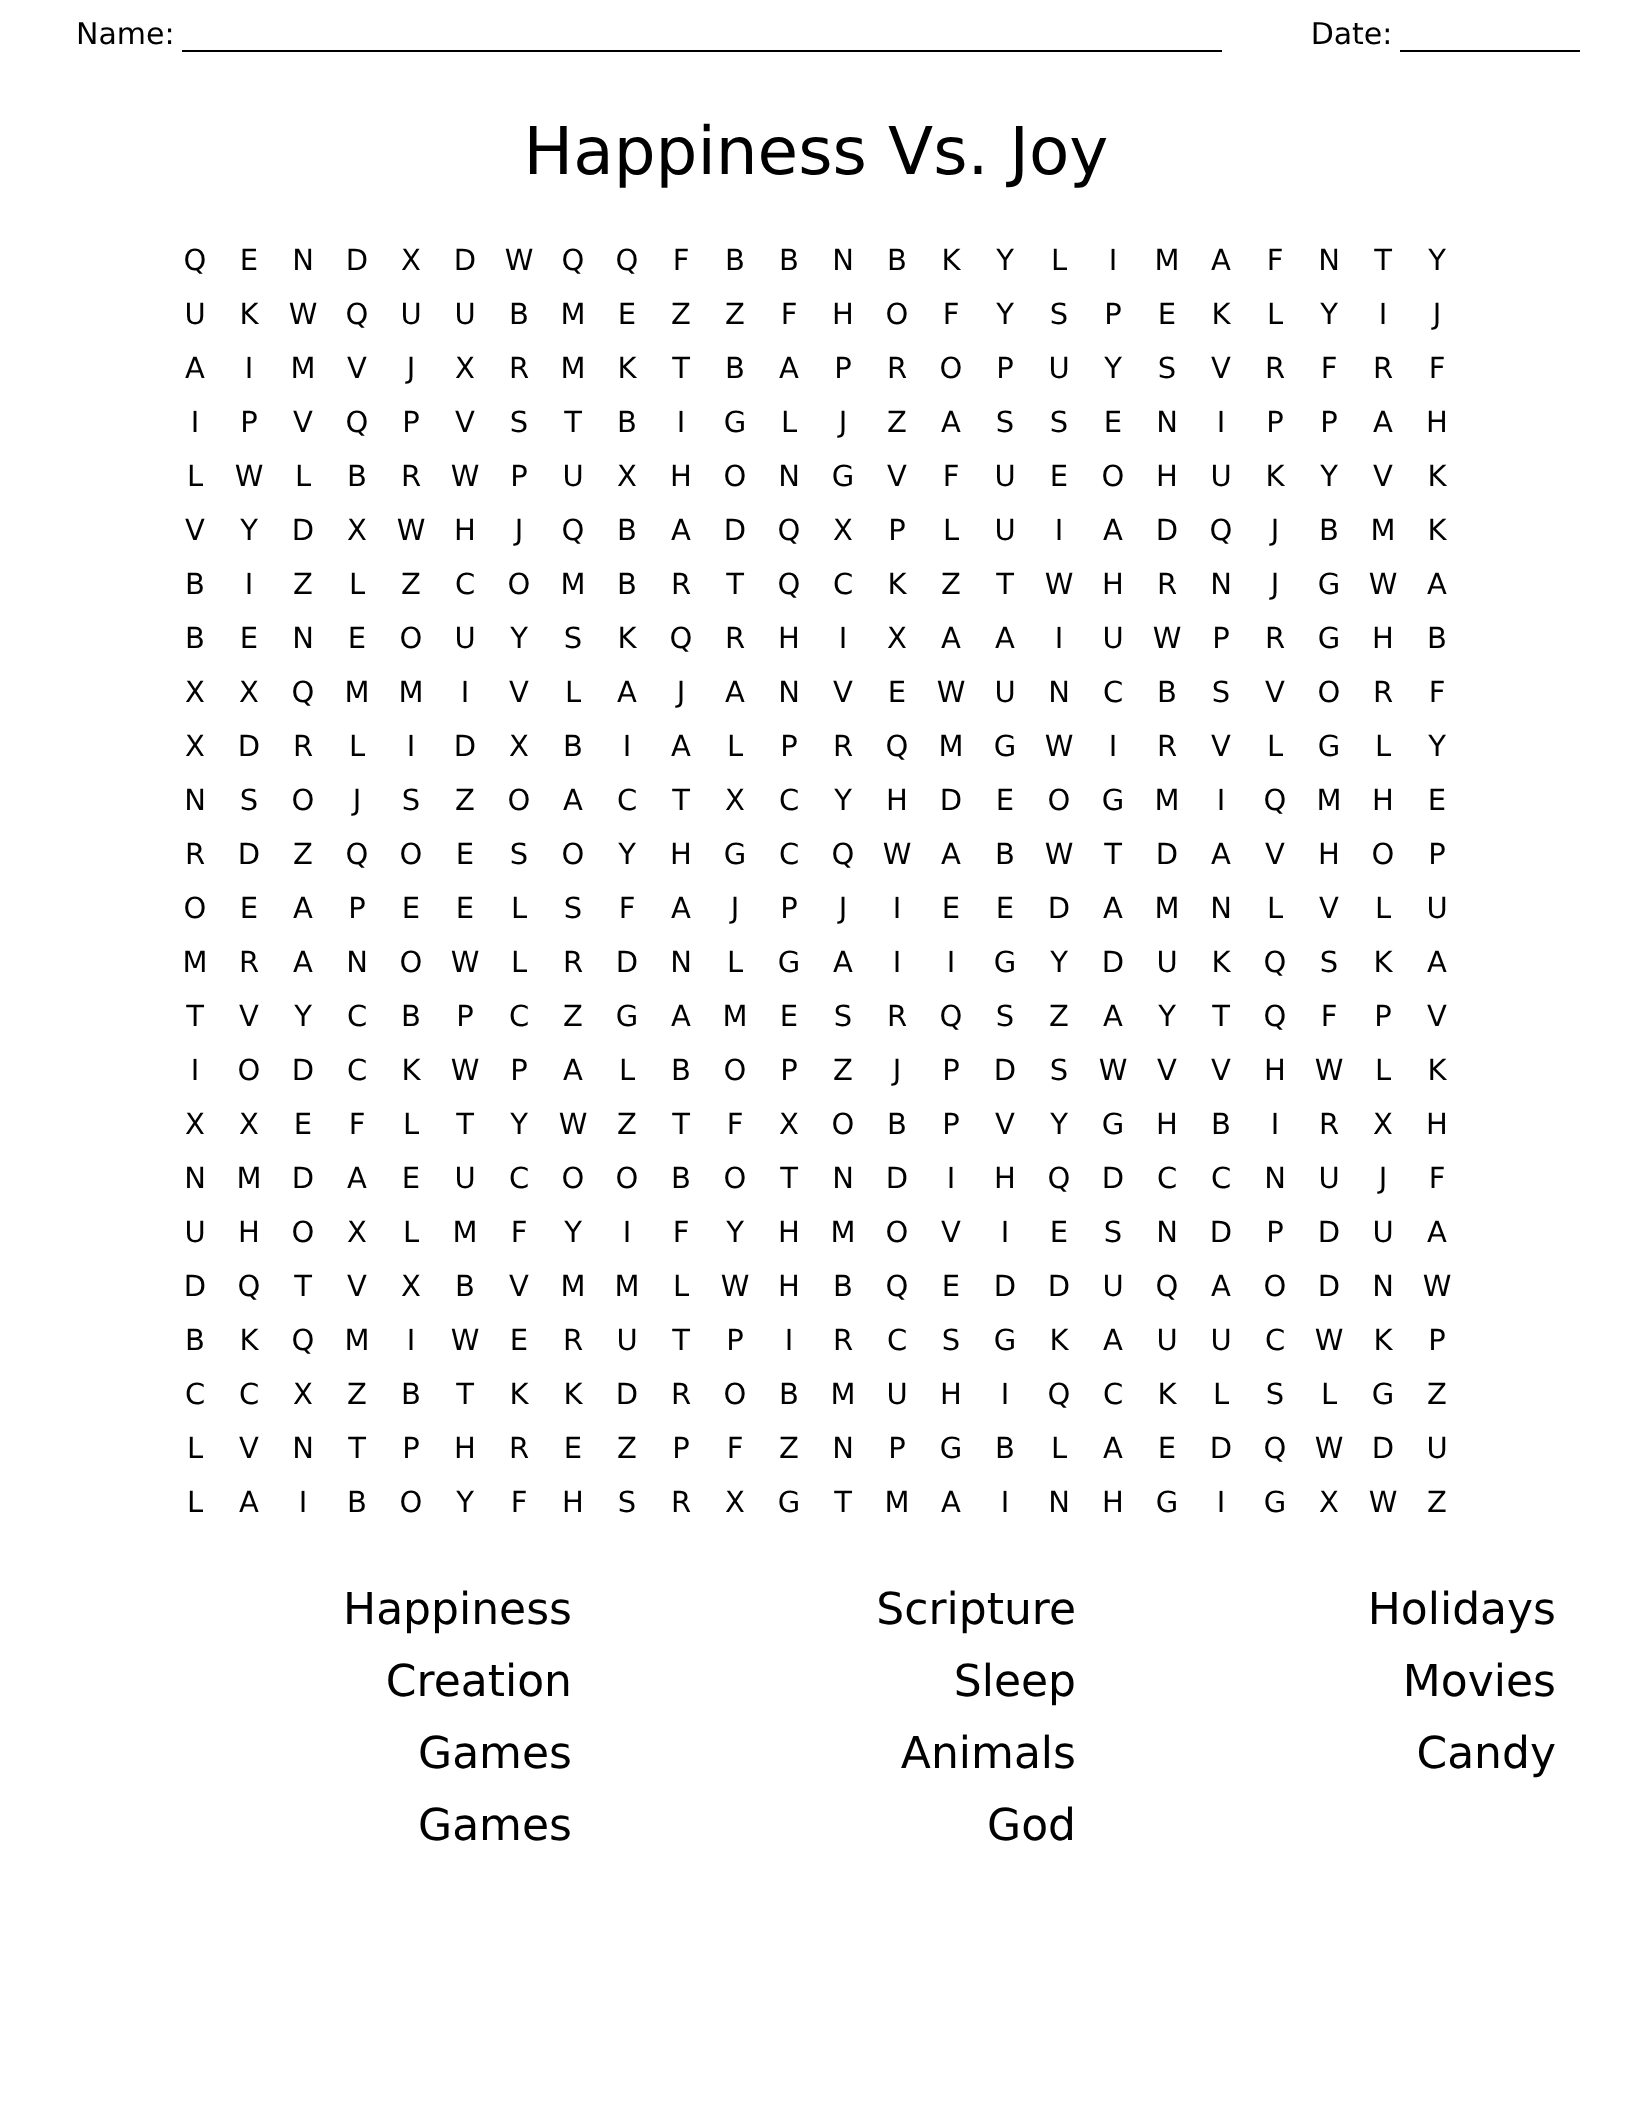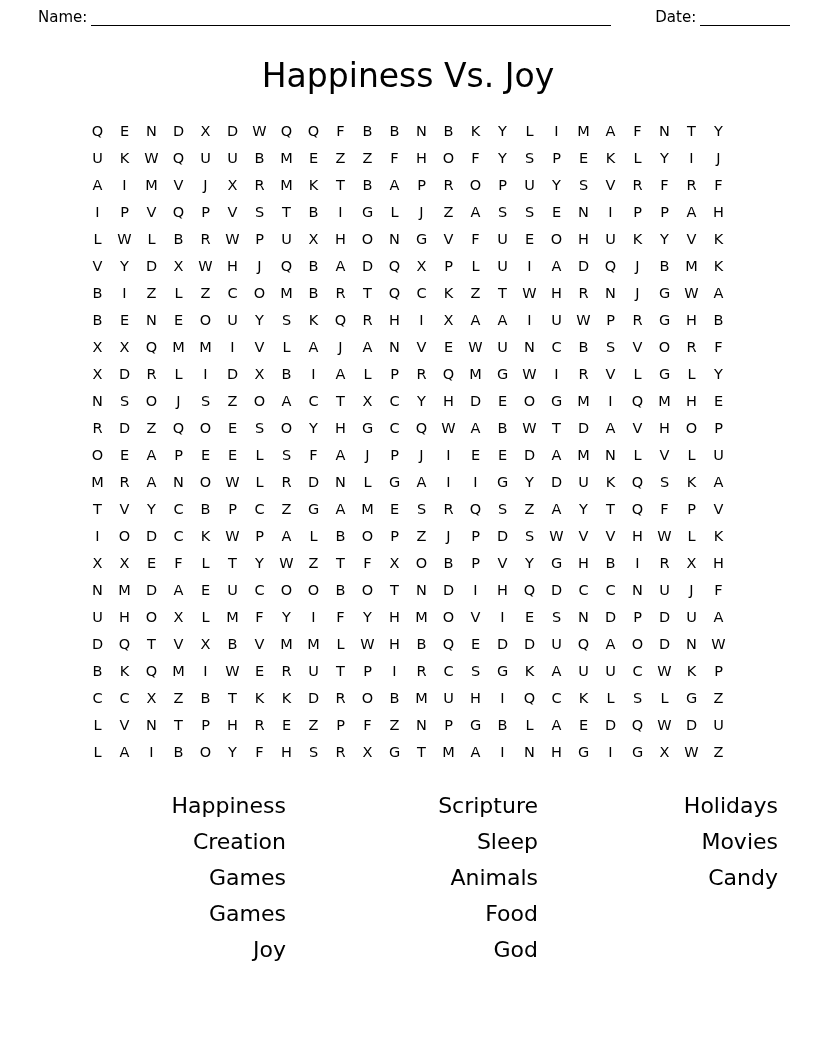--- a/index.html
+++ b/index.html
@@ -747,27 +747,25 @@
         <div class="grid-cell">Z</div>
       </div>
     </div>
 
   <div class="wordlist">
     <div class="word-col col-1">
         <div class="word">Happiness</div>
         <div class="word">Creation</div>
         <div class="word">Games</div>
         <div class="word">Games</div>
-        <div class="word">Joy</div>
       </div>
     <div class="word-col col-2">
         <div class="word">Scripture</div>
         <div class="word">Sleep</div>
         <div class="word">Animals</div>
-        <div class="word">Food</div>
         <div class="word">God</div>
       </div>
     <div class="word-col col-3">
         <div class="word">Holidays</div>
         <div class="word">Movies</div>
         <div class="word">Candy</div>
       </div>
   </div>
 
 </div>

